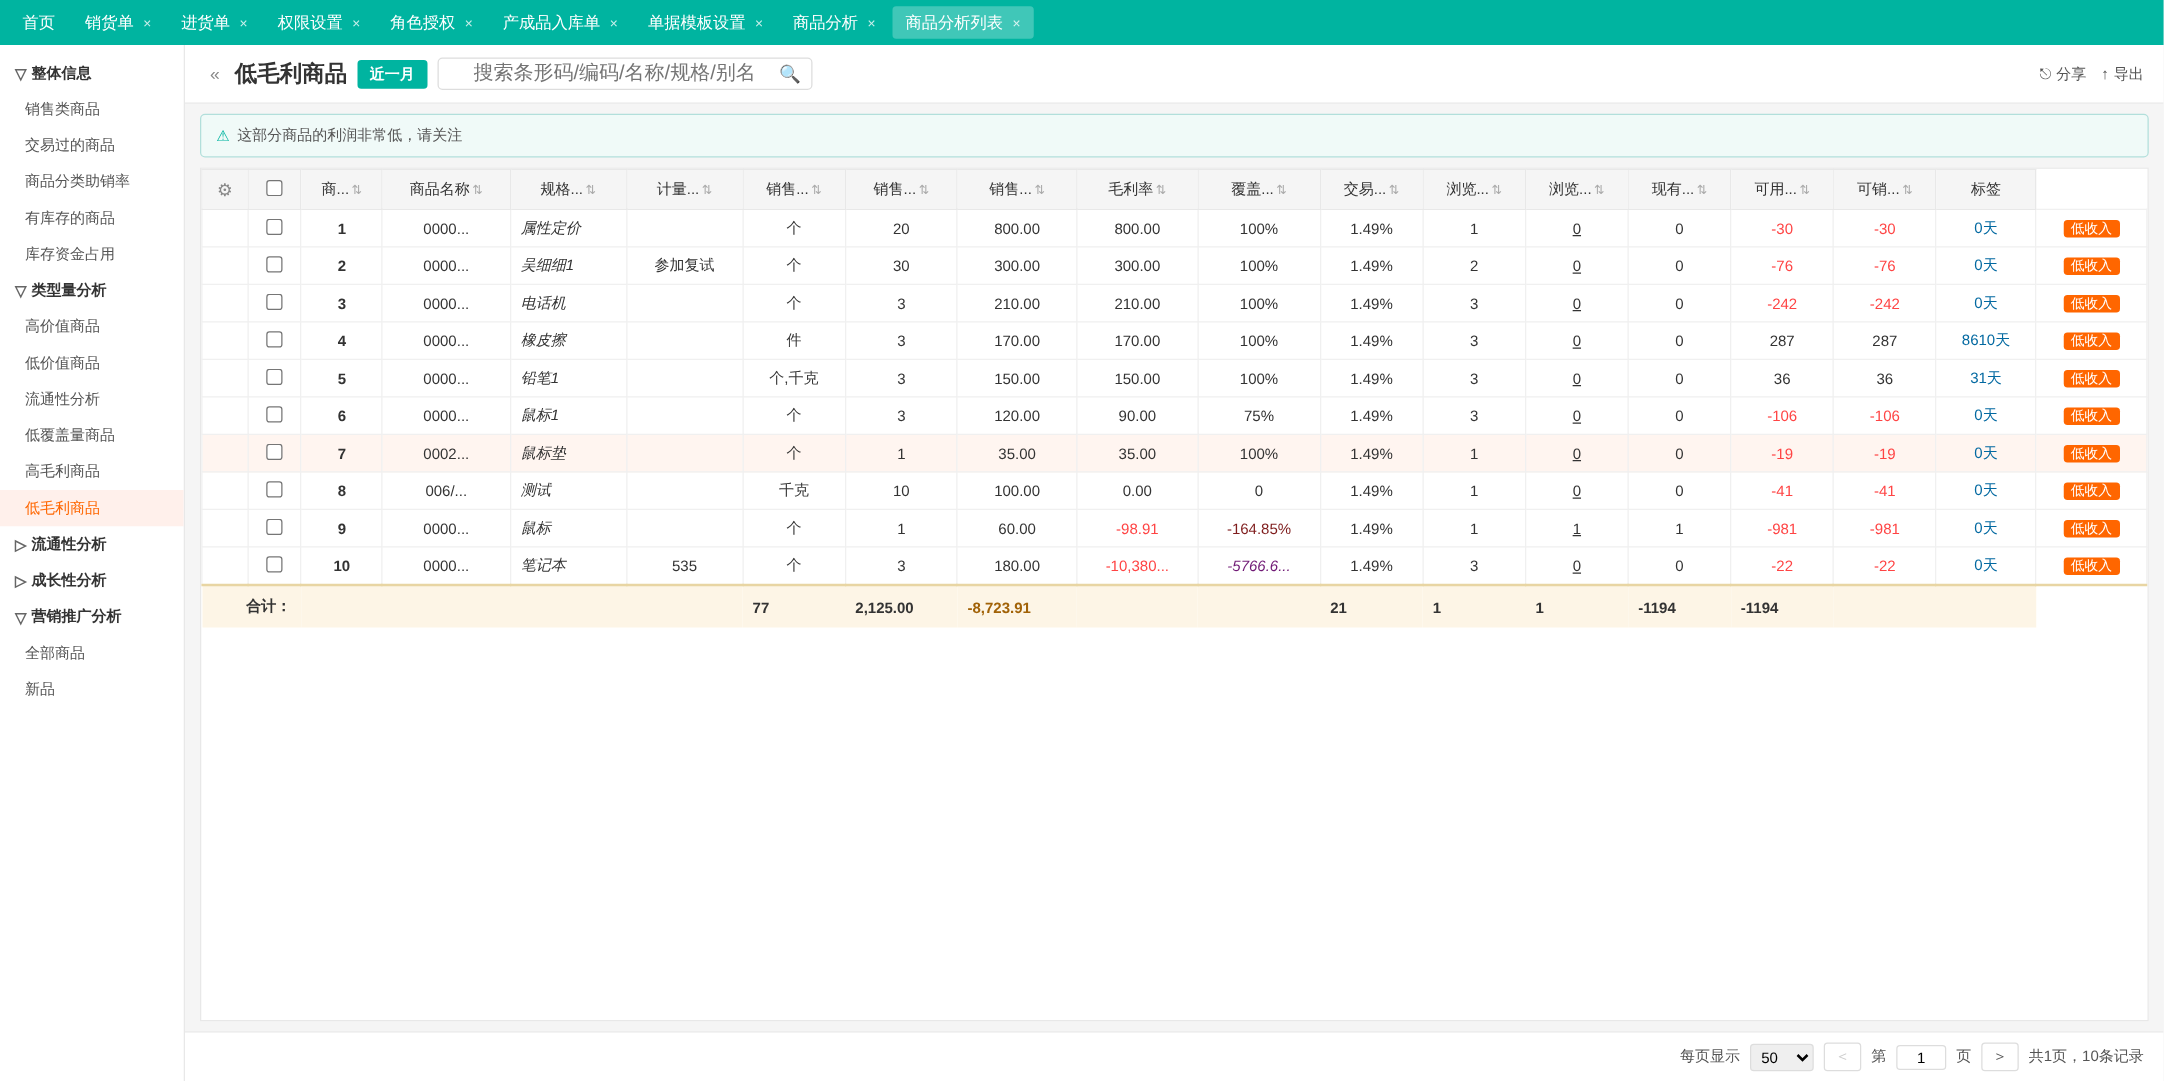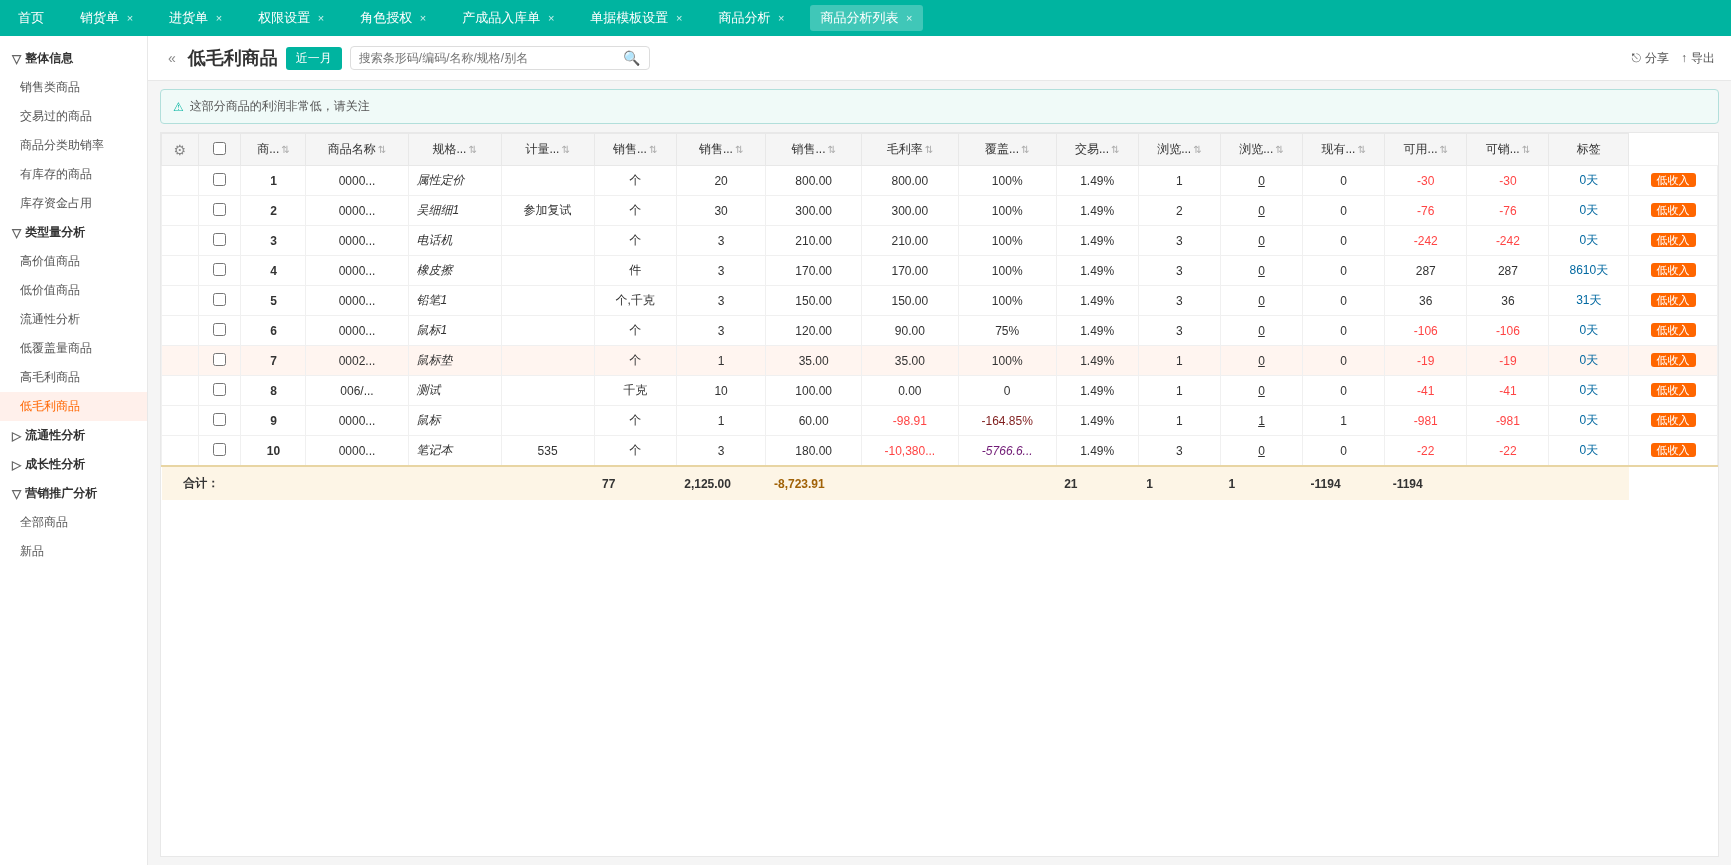--- a/index.html
+++ b/index.html
@@ -5,21 +5,21 @@
     * { box-sizing: border-box; margin: 0; padding: 0; }
     body { font-family: 'Microsoft YaHei', Arial, sans-serif; font-size: 12px; background: #f5f5f5; color: #333; }
     
     
     .top-nav {
       background: #00b4a0;
       display: flex;
       align-items: center;
       height: 36px;
       padding: 0 8px;
-      gap: 16px;
+      gap: 4px;
     }
     .nav-item {
       color: #fff;
       padding: 4px 10px;
       cursor: pointer;
       border-radius: 3px;
       white-space: nowrap;
       font-size: 13px;
     }
     .nav-item.active { background: rgba(255,255,255,0.25); }
@@ -80,37 +80,39 @@
       color: #333;
     }
     .date-filter-btn {
       background: #00b4a0;
       color: #fff;
       border: none;
       padding: 3px 10px;
       border-radius: 3px;
       cursor: pointer;
       font-size: 12px;
+      font-weight: bold;
     }
     .search-box {
       display: flex;
       align-items: center;
       border: 1px solid #ddd;
       border-radius: 4px;
       padding: 3px 8px;
       flex: 1;
       max-width: 300px;
       background: #fff;
     }
     .search-box input {
       border: none;
       outline: none;
-      font-size: 12px;
+      font-size: 16px;
       width: 100%;
       color: #999;
+      margin-left: 20px;
     }
     .search-icon { color: #00b4a0; font-size: 14px; }
     
     .header-actions {
       margin-left: auto;
       display: flex;
       gap: 12px;
       align-items: center;
     }
     .action-btn {
@@ -665,32 +667,46 @@
     <td style="text-decoration:underline;cursor:pointer;">0</td>
     <td>0</td>
     <td style="color:#ff4444;">-22</td>
     <td style="color:#ff4444;">-22</td>
     <td class="orange-text">0天</td>
     <td><span class="tag-badge low">低收入</span></td>
   </tr>
           </tbody>
         <tfoot>
           <tr class="total-row">
-            <td colspan="2" style="text-align:center;font-weight:bold;">合计：</td>
+            <td colspan="2" style="text-align:right;font-weight:bold;">合计：</td>
             <td colspan="4"></td>
             <td>77</td>
             <td>2,125.00</td>
             <td style="color:#a16207;">-8,723.91</td>
             <td></td>
             <td></td>
             <td>21</td>
             <td>1</td>
             <td>1</td>
             <td>-1194</td>
             <td>-1194</td>
             <td colspan="2"></td>
           </tr>
         </tfoot>
       </table>
     </div>
 
+    <div class="bottom-bar">
+      <span>每页显示</span>
+      <select class="page-size-select">
+        <option>50</option>
+        <option>100</option>
+        <option>200</option>
+      </select>
+      <button class="page-btn" disabled="">＜</button>
+      <span>第</span>
+      <input class="page-input" type="text" value="1" style="">
+      <span>页</span>
+      <button class="page-btn">＞</button>
+      <span>共1页，10条记录</span>
+    </div>
   </div>
 </div>
 
 </body></html>

